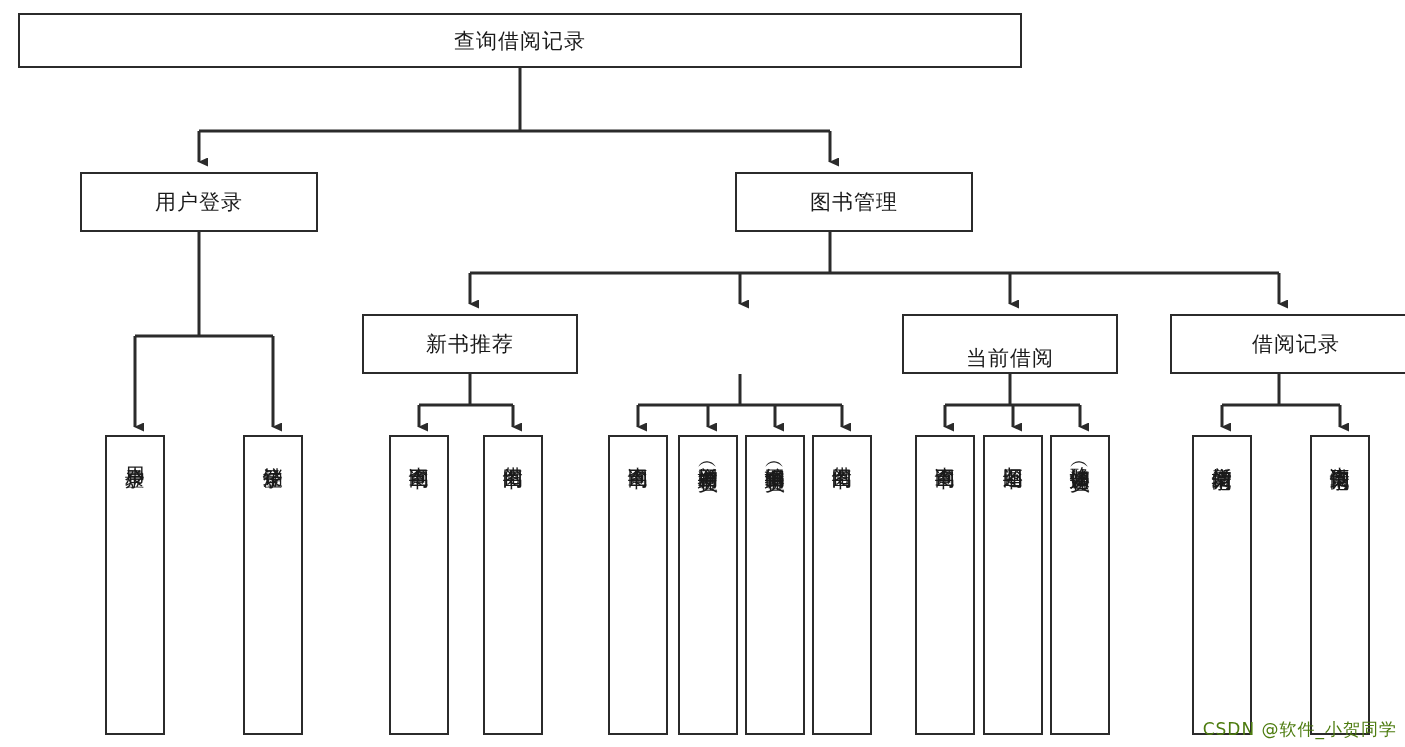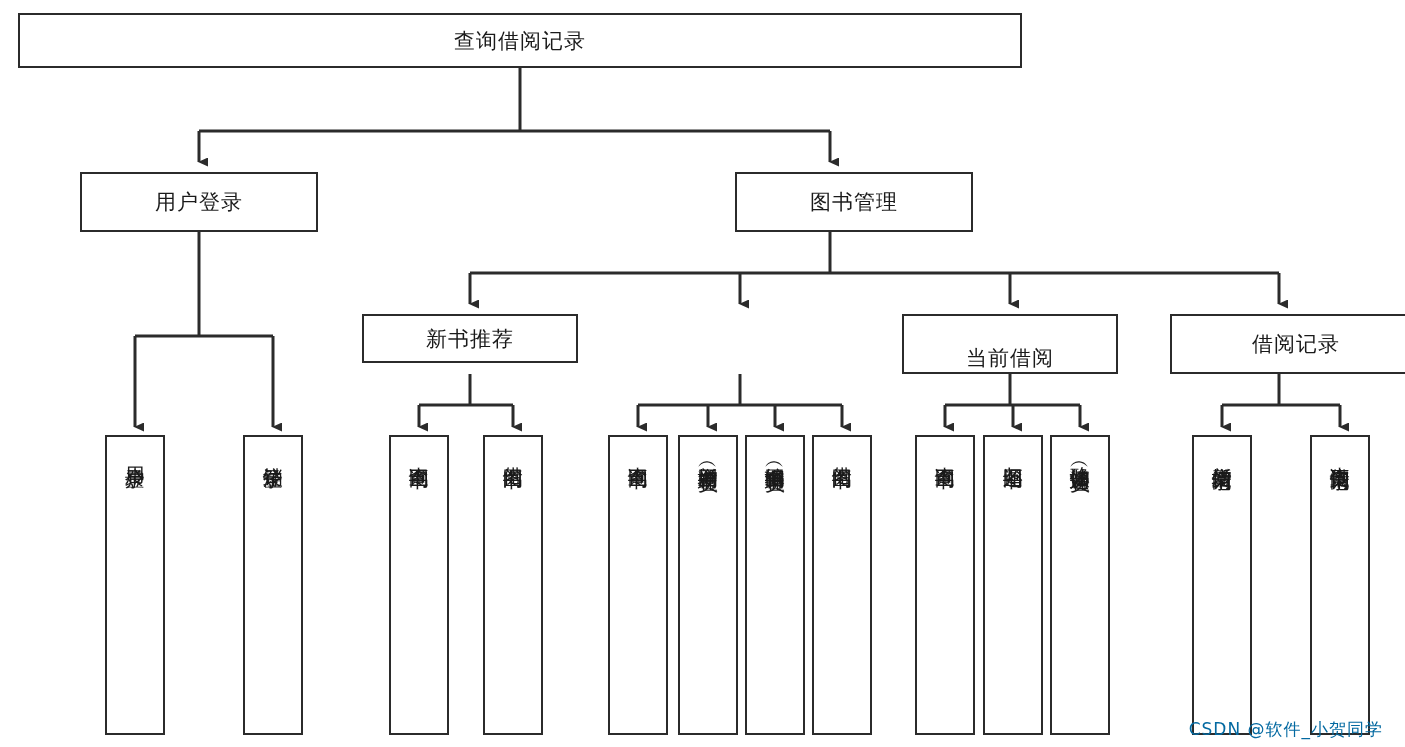--- a/index.html
+++ b/index.html
@@ -49,24 +49,24 @@
   svg.links {
     position: absolute;
     left: 0;
     top: 0;
     width: 1405px;
     height: 747px;
     pointer-events: none;
   }
   .watermark {
     position: absolute;
-    right: 22px;
+    right: 8px;
     bottom: 6px;
     font-size: 17px;
-    color: #0369a1;
+    color: #4d7c0f;
     letter-spacing: 1px;
     white-space: nowrap;
   }
 </style>
 </head>
 <body>
 
 <div id="canvas">
 
   <svg class="links" viewBox="0 0 1405 747">
@@ -123,21 +123,21 @@
     <span>查询借阅记录</span>
   </div>
 
   <div class="node h-node" style="left:80px; top:172px; width:238px; height:60px;">
     <span>用户登录</span>
   </div>
   <div class="node h-node" style="left:735px; top:172px; width:238px; height:60px;">
     <span>图书管理</span>
   </div>
 
-  <div class="node h-node" style="left:362px; top:314px; width:216px; height:49px;">
+  <div class="node h-node" style="left:362px; top:314px; width:216px; height:60px;">
     <span>新书推荐</span>
   </div>
   <div class="node h-node" style="left:902px; top:314px; width:216px; height:60px;align-items:flex-end;">
     <span>当前借阅</span>
   </div>
   <div class="node h-node" style="left:1170px; top:314px; width:252px; height:60px;">
     <span>借阅记录</span>
   </div>
 
   <div class="node v-node" style="left:105px; top:435px; width:60px; height:300px;">

